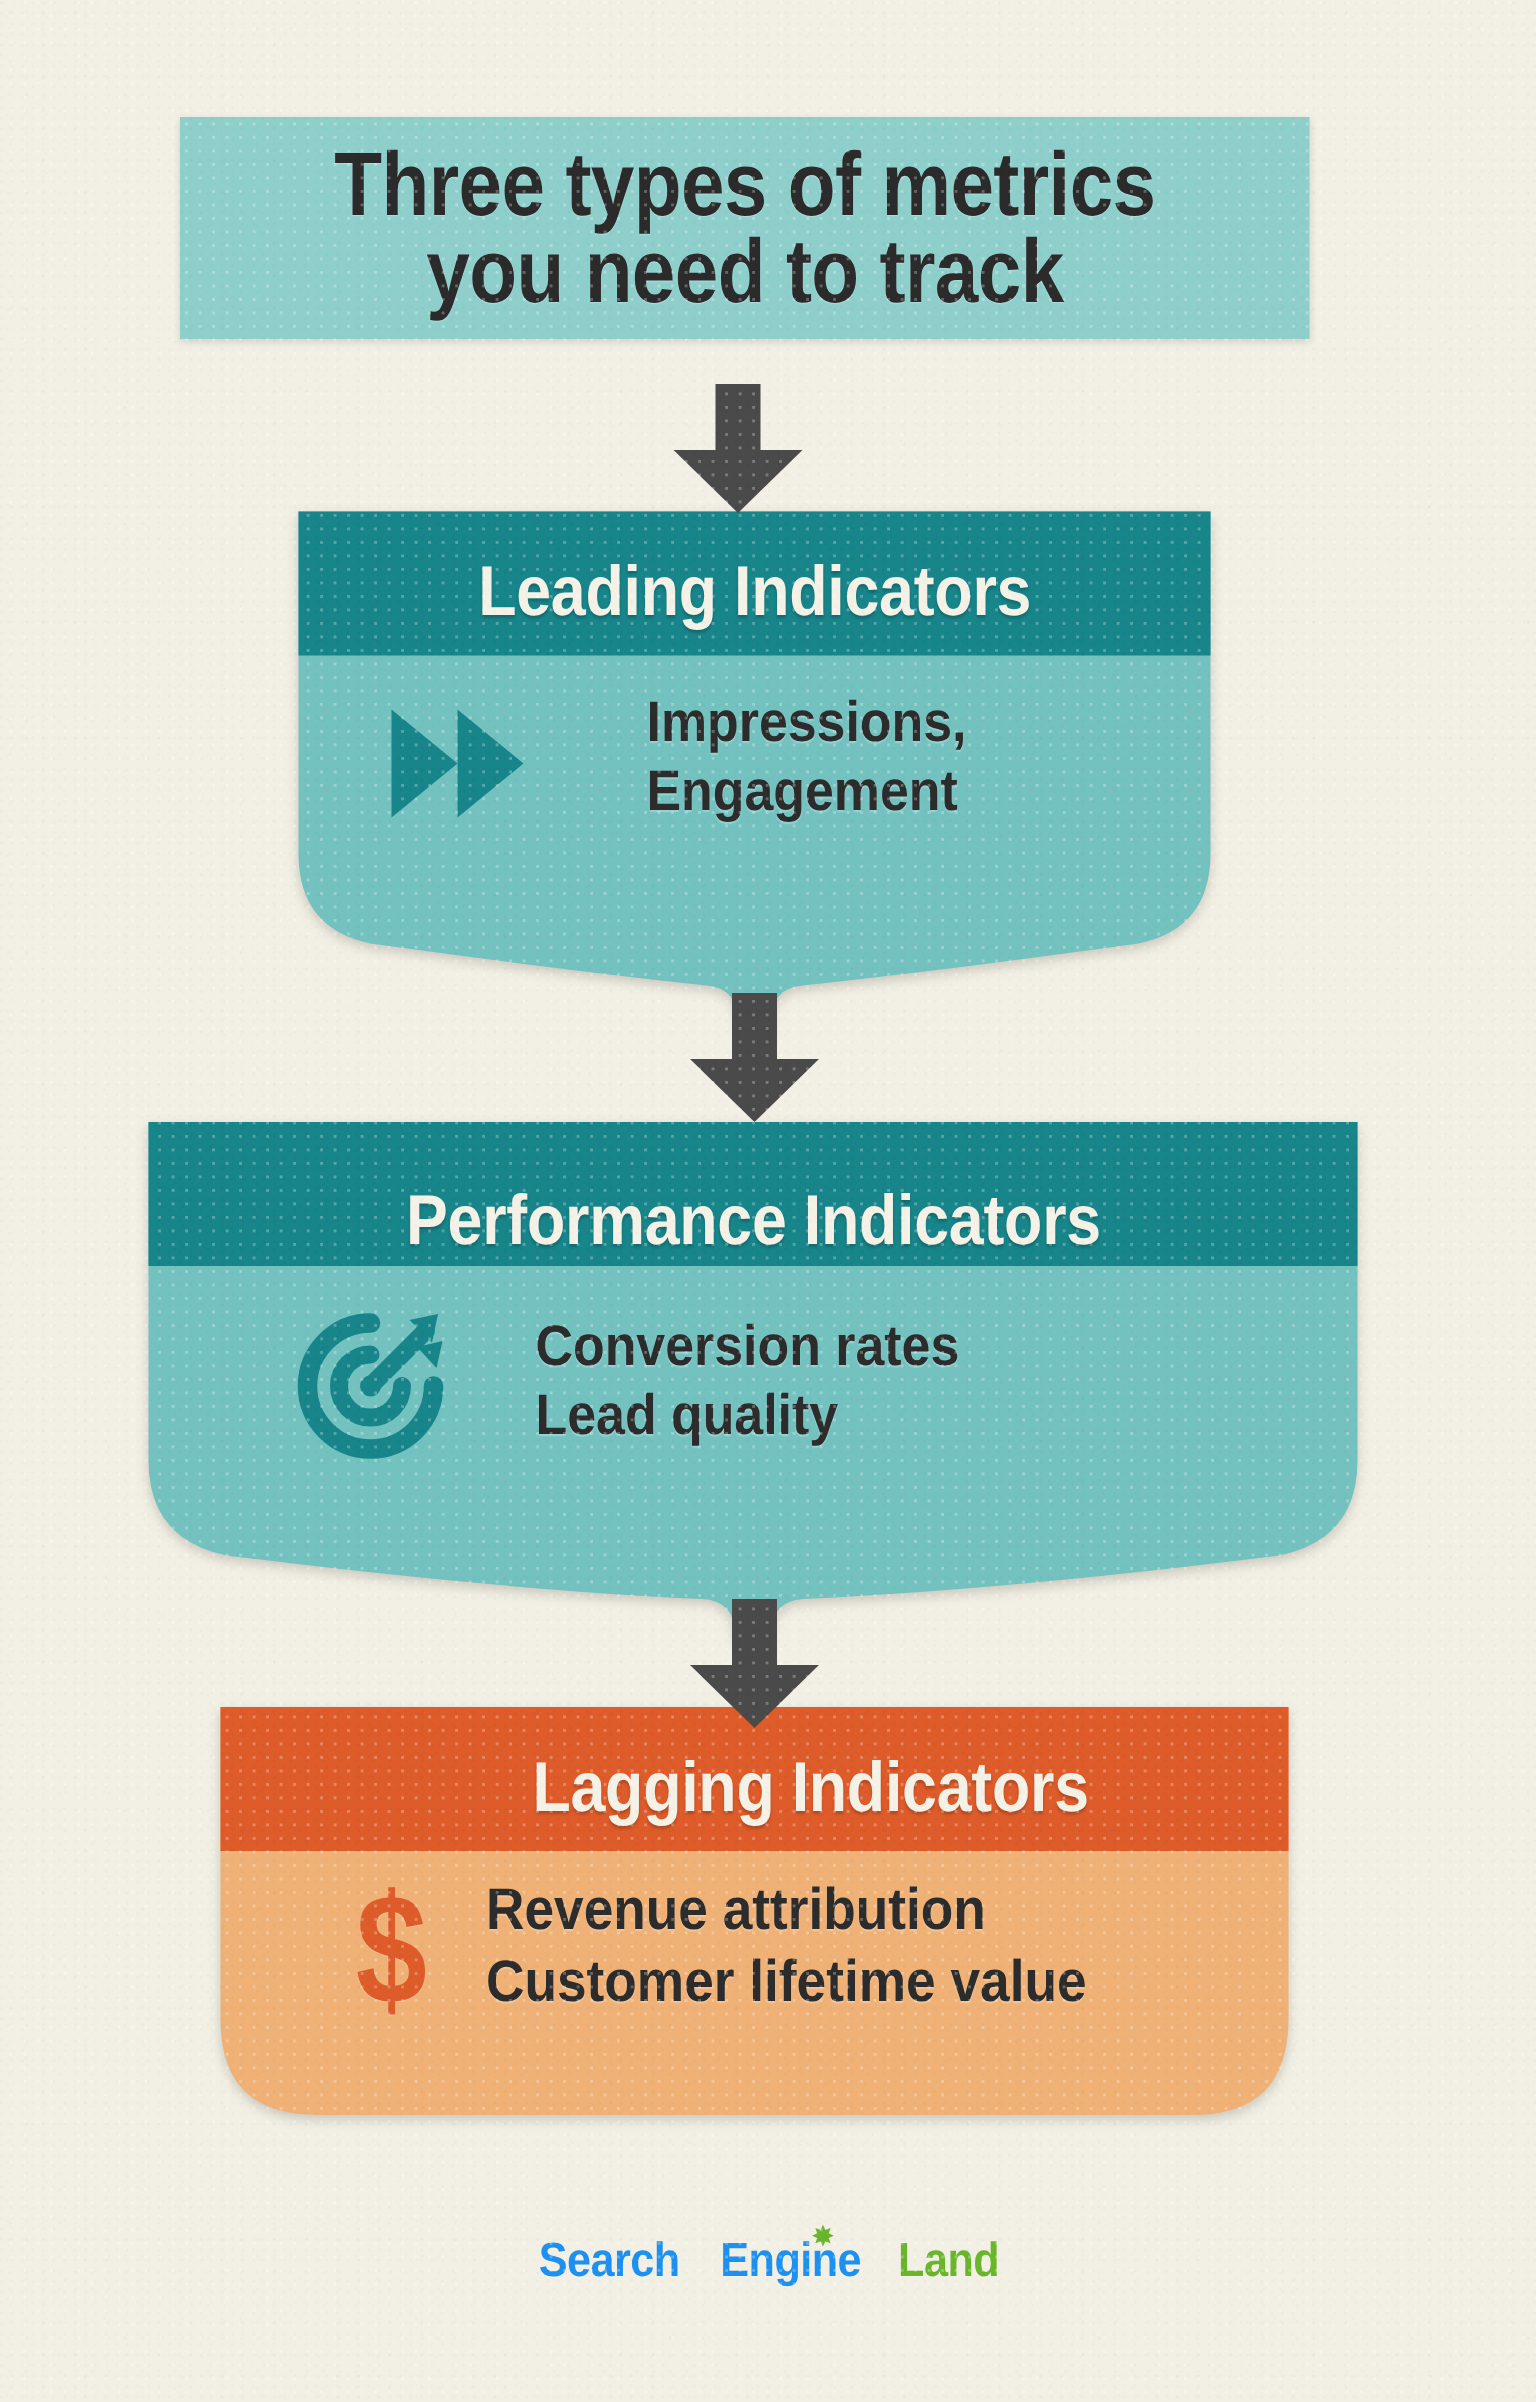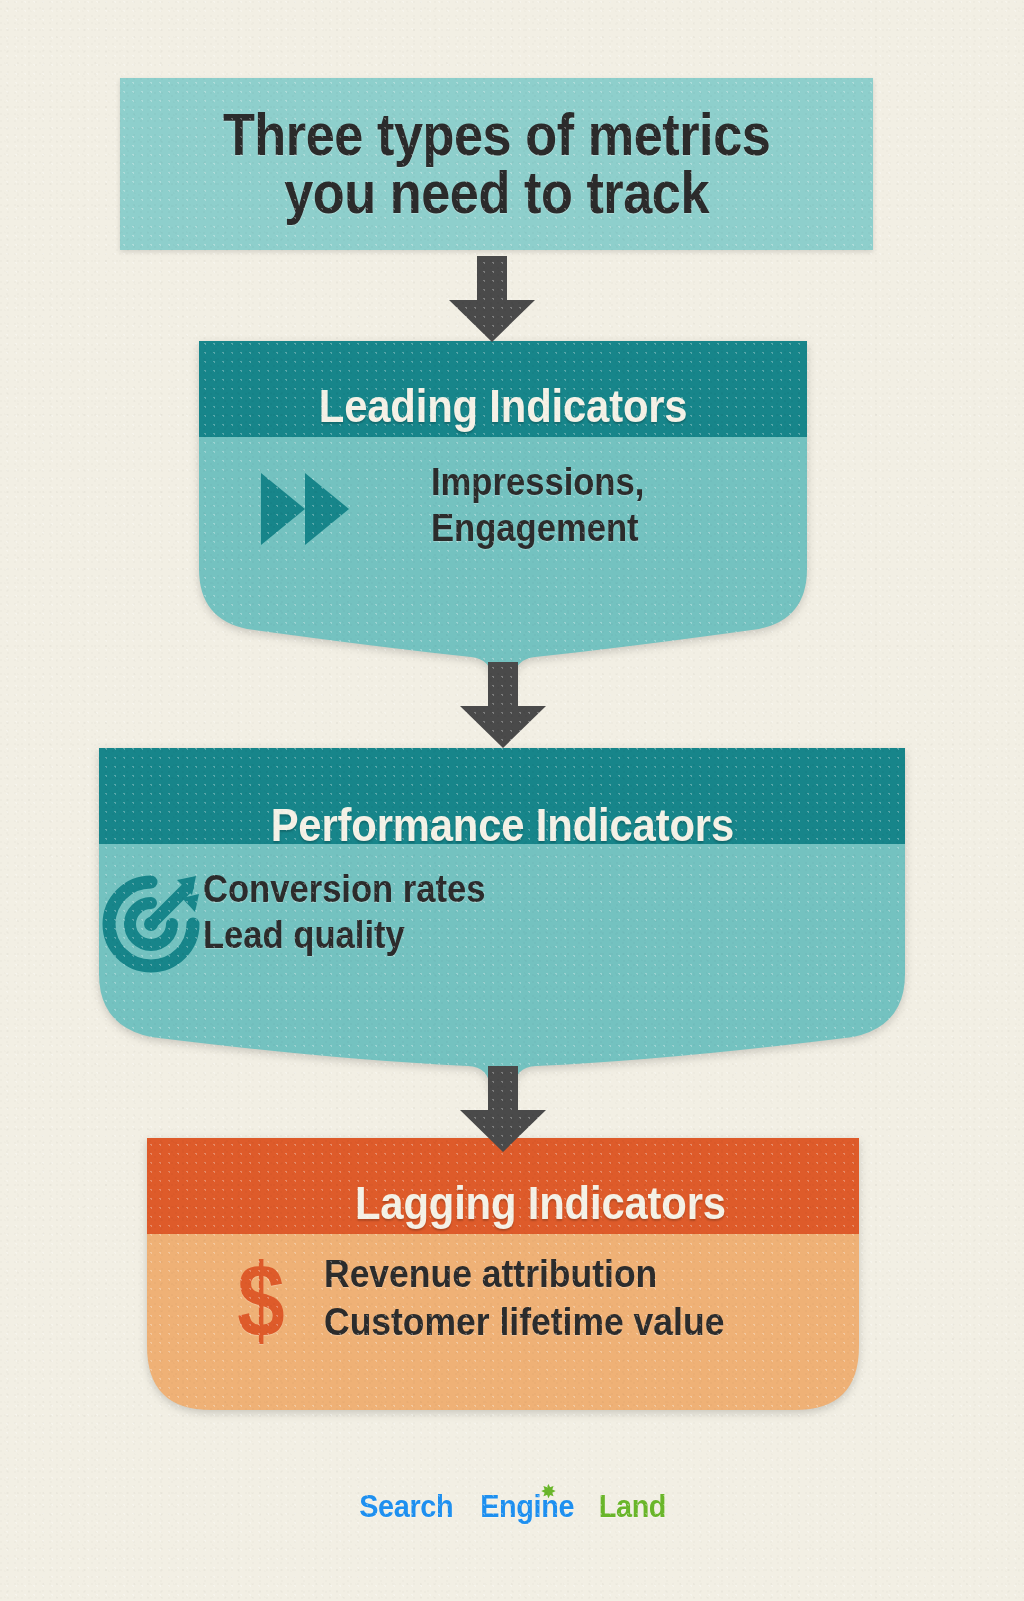--- a/index.html
+++ b/index.html
@@ -36,21 +36,21 @@
     inset: 0;
     z-index: 10;
   }
 
   
   #title-banner {
     position: absolute;
     left: 120px;
     top: 78px;
     width: 753px;
-    height: 172px;
+    height: 148px;
     background: #8ecfcc;
     display: flex;
     align-items: center;
     justify-content: center;
     box-shadow: 0 2px 5px rgba(0,0,0,.13);
   }
   #title-text {
     font-size: 60px;
     line-height: .96;
     font-weight: 700;
@@ -70,21 +70,21 @@
   .card-svg {
     position: absolute;
     left: 0;
     top: 0;
     overflow: visible;
     filter: drop-shadow(0 3px 4px rgba(0,0,0,.17));
   }
   .card-header {
     position: absolute;
     left: 0;
-    top: 16px;
+    top: 4px;
     width: 100%;
     display: flex;
     align-items: center;
     justify-content: center;
     z-index: 4;
   }
   .card-header-text {
     font-size: 47px;
     font-weight: 700;
     color: #f4f1e6;
@@ -219,21 +219,21 @@
                Q390 319 369 318
                Q236 312 52 289
                Q0 278 0 226 Z" fill="#74c2c0"></path>
       <rect x="0" y="0" width="806" height="96" fill="#17858a"></rect>
     </svg>
 
     <div class="card-header" style="height:120px;">
       <span class="card-header-text">Performance Indicators</span>
     </div>
 
-    <div class="card-body" style="top:118px; ">
+    <div class="card-body" style="top:118px; padding-left:96px; gap:58px;align-items:center;">
       <div class="card-icon" style="margin-top:6px;">
         <svg width="104" height="104" viewBox="0 0 104 104">
 
           <path d="M52 10 a42 42 0 1 0 42 42" fill="none" stroke="#17858a" stroke-width="13" stroke-linecap="round"></path>
 
           <path d="M52 31 a21 21 0 1 0 21 21" fill="none" stroke="#17858a" stroke-width="12" stroke-linecap="round"></path>
 
           <circle cx="52" cy="52" r="7" fill="#17858a"></circle>
 
           <line x1="52" y1="52" x2="89" y2="15" stroke="#17858a" stroke-width="12" stroke-linecap="round"></line>

